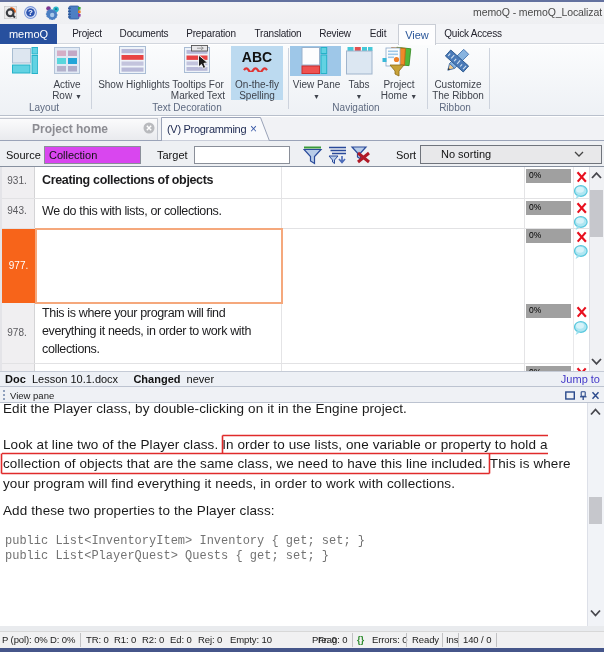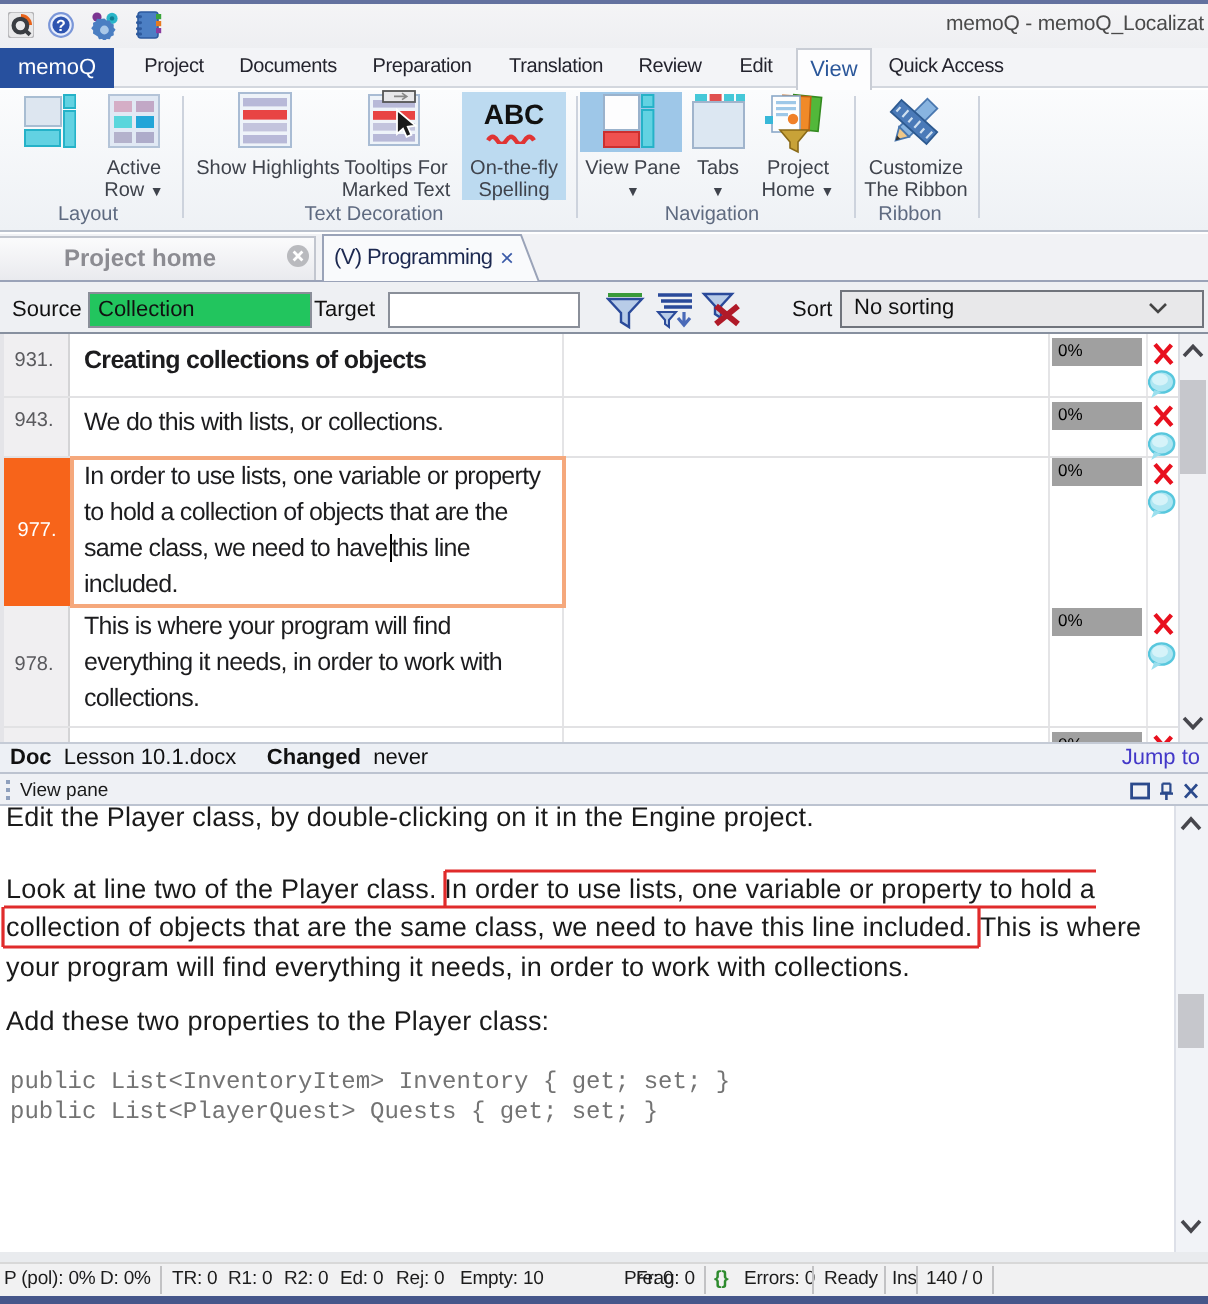--- a/index.html
+++ b/index.html
@@ -166,35 +166,35 @@
   <circle cx="6" cy="6" r="5.5" fill="#b9babe"></circle>
   <path d="M3.8 3.8 l4.4 4.4 M8.2 3.8 l-4.4 4.4" stroke="#fff" stroke-width="1.4"></path>
 </svg>
 <svg class="abs" style="left:161px;top:117px;" width="112" height="24" viewBox="0 0 112 24">
   <path d="M0.5 24 V0.5 H99.5 L108.5 24 Z" fill="#f9fafc" stroke="#9aa3b8" stroke-width="1"></path>
 </svg>
 <div class="abs" style="left:167px;top:123px;font-size:11px;letter-spacing:-0.3px;color:#1c2850;">(V) Programming</div>
 <div class="abs" style="left:250px;top:122px;font-size:12px;color:#3a5aa8;">×</div>
 <div class="abs" style="left:0;top:141px;width:604px;height:26px;background:#eef0f3;"></div>
 <div class="abs" style="left:6px;top:149px;font-size:11px;color:#111;">Source</div>
-<div class="abs" style="left:44px;top:146px;width:112px;height:18px;background:#22c55e;border:1px solid #8a8f99;font-size:11px;color:#111;line-height:16px;padding-left:4px;">Collection</div>
+<div class="abs" style="left:44px;top:146px;width:97px;height:18px;background:#d946ef;border:1px solid #8a8f99;font-size:11px;color:#111;line-height:16px;padding-left:4px;">Collection</div>
 <div class="abs" style="left:157px;top:149px;font-size:11px;color:#111;">Target</div>
 <div class="abs" style="left:194px;top:146px;width:96px;height:18px;background:#fff;border:1px solid #8a8f99;"></div>
 
 <svg class="abs" style="left:303px;top:145px;" width="70" height="20" viewBox="0 0 70 20">
   <rect x="1" y="1.5" width="17" height="2" fill="#3a9a3a"></rect>
   <path d="M1 4.5 h17 l-6.5 7 v7 l-4 -2.5 v-4.5 z" fill="#b8cce8" stroke="#2a4a9a" stroke-width="1.2"></path>
   <path d="M26 2.5 h17 M27.5 5.5 h15.5 M29 8.5 h14" stroke="#2a4a9a" stroke-width="1.7"></path>
   <path d="M26 11 h9 l-3.5 4 v3.5 l-2 -1.5 v-2 z" fill="#b8cce8" stroke="#2a4a9a" stroke-width="1"></path>
   <path d="M39 11 v5.5 m-3 -2.5 l3 3.5 l3 -3.5" fill="none" stroke="#4a6ab8" stroke-width="1.6"></path>
   <path d="M49 2 h14 l-5.5 6 v6 l-3 -2 v-4 z" fill="#b8cce8" stroke="#2a4a9a" stroke-width="1.2"></path>
   <path d="M55 8 l11 9 M66 8 l-11 9" stroke="#b01a28" stroke-width="3"></path>
 </svg>
 <div class="abs" style="left:396px;top:149px;font-size:11px;color:#111;">Sort</div>
-<div class="abs" style="left:420px;top:145px;width:182px;height:19px;background:#e8e8ea;border:1px solid #70747c;font-size:11px;color:#111;line-height:17px;padding-left:6px;">No sorting</div>
+<div class="abs" style="left:420px;top:145px;width:182px;height:19px;background:#e8e8ea;border:1px solid #70747c;font-size:11px;color:#111;line-height:17px;padding-left:20px;">No sorting</div>
 <svg class="abs" style="left:574px;top:151px;" width="10" height="7" viewBox="0 0 10 7">
   <path d="M1 1 l4 4 4-4" fill="none" stroke="#444" stroke-width="1.3"></path>
 </svg>
 <div class="abs" id="grid" style="left:0;top:166px;width:604px;height:205px;background:#fff;border-top:1px solid #87909f;overflow:hidden;">
 
   <div class="abs" style="left:0;top:0;width:2px;height:205px;background:#e4e4e8;"></div>
   <div class="abs" style="left:2px;top:0;width:33px;height:205px;background:#f0eff1;border-right:1px solid #d4d4d6;"></div>
   <div class="abs" style="left:281px;top:0;width:1px;height:205px;background:#e4e4e6;"></div>
   <div class="abs" style="left:524px;top:0;width:1px;height:205px;background:#e4e4e6;"></div>
   <div class="abs" style="left:573px;top:0;width:1px;height:205px;background:#e8e8ea;"></div>
@@ -204,21 +204,20 @@
   <div class="abs sep" style="top:196px;"></div>
 
   <div class="abs num" style="top:8px;">931.</div>
   <div class="abs src" style="top:4px;font-weight:bold;">Creating collections of objects</div>
 
   <div class="abs num" style="top:38px;">943.</div>
   <div class="abs src" style="top:35px;">We do this with lists, or collections.</div>
 
   <div class="abs" style="left:2px;top:62px;width:33px;height:74px;background:#f7641a;color:#fff;font-size:10px;text-align:center;line-height:74px;">977.</div>
   <div class="abs" style="left:35px;top:61px;width:248px;height:76px;border:2px solid #f5a87c;background:#fff;"></div>
-  <div class="abs src" style="top:62px;width:250px;">In order to use lists, one variable or property<br>to hold a collection of objects that are the<br>same class, we need to have<span style="border-left:1px solid #000;margin-left:1px;"></span>this line<br>included.</div>
 
   <div class="abs num" style="top:160px;">978.</div>
   <div class="abs src" style="top:137px;width:250px;">This is where your program will find<br>everything it needs, in order to work with<br>collections.</div>
 
   <div class="abs pbar" style="top:199px;height:6px;">0%</div>
 
   <div class="abs pbar" style="top:2px;">0%</div>
   <div class="abs pbar" style="top:34px;">0%</div>
   <div class="abs pbar" style="top:62px;">0%</div>
   <div class="abs pbar" style="top:137px;">0%</div>

